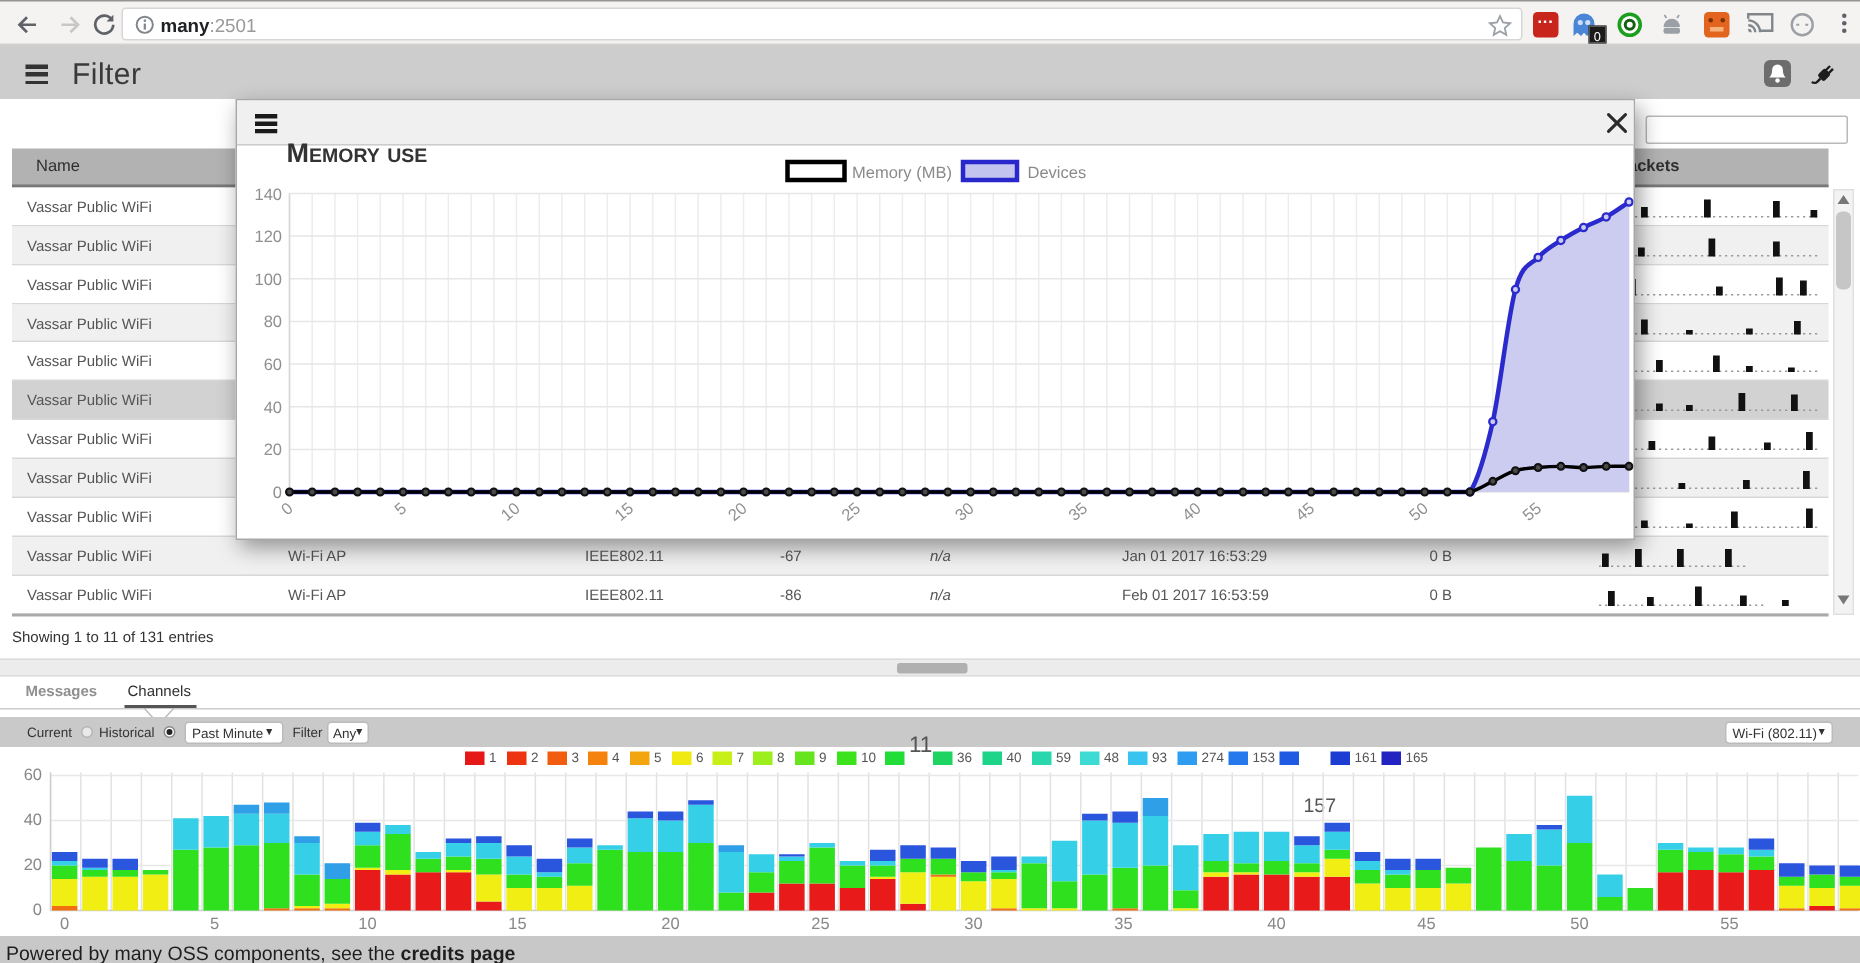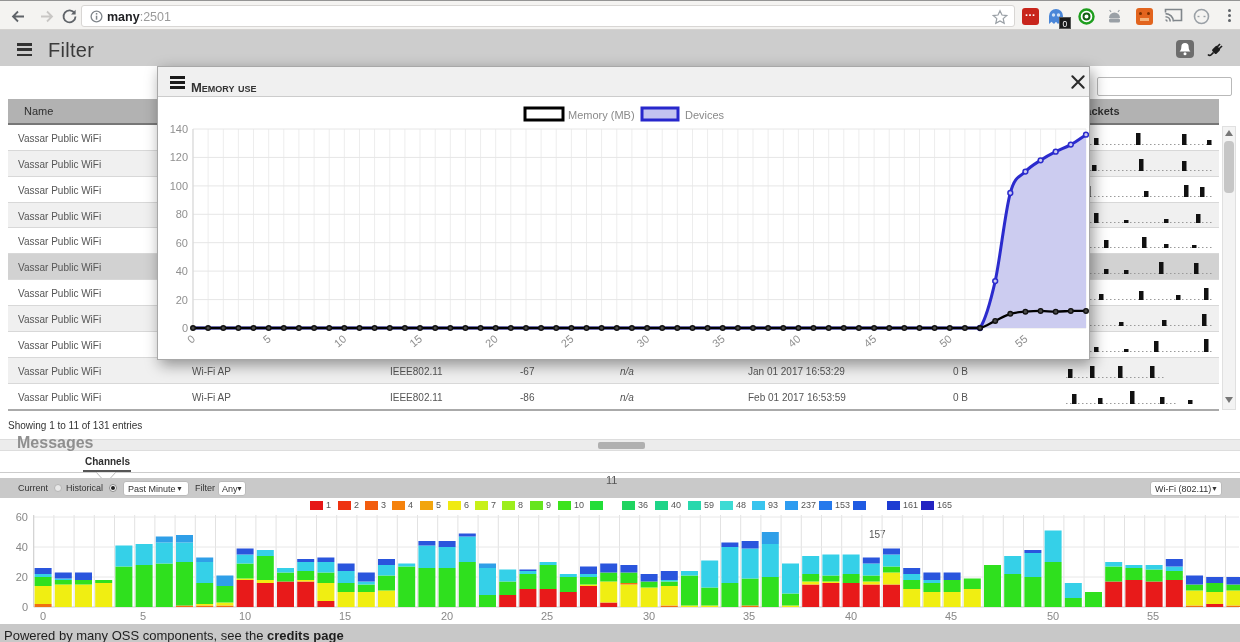--- a/index.html
+++ b/index.html
@@ -253,22 +253,22 @@
 <svg class="a" style="left:1224px;top:129px" width="10" height="8" viewBox="0 0 10 8">
     <path d="M5 1 L9 7 L1 7 Z" fill="#777"></path>
   </svg>
 <svg class="a" style="left:1224px;top:396px" width="10" height="8" viewBox="0 0 10 8">
     <path d="M5 7 L9 1 L1 1 Z" fill="#777"></path>
   </svg>
 <div class="a" style="left:1224px;top:141px;width:10px;height:52px;background:#c6c6c6;border-radius:4px"></div>
 <div class="tx" style="left:8px;top:420px;font-size:10px;color:#333">Showing 1 to 11 of 131 entries</div>
 <div class="a" style="left:0;top:439px;width:1240px;height:12px;background:#ececec;border-top:1px solid #ddd;border-bottom:1px solid #ddd"></div>
 <div class="a" style="left:598px;top:442px;width:47px;height:7px;background:#b0b0b0;border-radius:2px"></div>
-<div class="tx" style="left:17px;top:434px;font-size:16px;font-weight:bold;color:#8f8f8f">Messages</div>
-<div class="tx" style="left:85px;top:456px;font-size:10px;font-weight:bold;color:#2f2f2f">Channels</div>
+<div class="tx" style="left:17px;top:456px;font-size:10px;font-weight:bold;color:#8f8f8f">Messages</div>
+<div class="tx" style="left:85px;top:456px;font-size:10px;font-weight:normal;color:#2f2f2f">Channels</div>
 <div class="a" style="left:0;top:472px;width:1240px;height:1px;background:#ccc"></div>
 <div class="a" style="left:83px;top:470px;width:48px;height:2px;background:#555"></div>
 <svg class="a" style="left:96px;top:472px" width="20" height="11" viewBox="0 0 20 11">
     <path d="M0 0 H20 L10 11 Z" fill="#fff" stroke="#bbb" stroke-width="1"></path>
   </svg>
 <div class="a" style="left:0;top:478px;width:1240px;height:20px;background:#c9c9c9"></div>
 <div class="tx" style="left:18px;top:483px;font-size:9px;color:#333">Current</div>
 <div class="a" style="left:54px;top:484px;width:8px;height:8px;border-radius:50%;background:#e9e9e9;border:1px solid #b5b5b5"></div>
 <div class="tx" style="left:66px;top:483px;font-size:9px;color:#333">Historical</div>
 <div class="a" style="left:109px;top:484px;width:8px;height:8px;border-radius:50%;background:#fff;border:1px solid #888"></div>
@@ -297,37 +297,37 @@
 <div class="tx" style="left:464px;top:500px;font-size:9px;color:#555">6</div>
 <div class="a" style="left:475px;top:501px;width:13px;height:9px;background:#c8f018"></div>
 <div class="tx" style="left:491px;top:500px;font-size:9px;color:#555">7</div>
 <div class="a" style="left:502px;top:501px;width:13px;height:9px;background:#9cee1c"></div>
 <div class="tx" style="left:518px;top:500px;font-size:9px;color:#555">8</div>
 <div class="a" style="left:530px;top:501px;width:13px;height:9px;background:#66e51e"></div>
 <div class="tx" style="left:546px;top:500px;font-size:9px;color:#555">9</div>
 <div class="a" style="left:558px;top:501px;width:13px;height:9px;background:#3ce31c"></div>
 <div class="tx" style="left:574px;top:500px;font-size:9px;color:#555">10</div>
 <div class="a" style="left:590px;top:501px;width:13px;height:9px;background:#22dd38"></div>
-<div class="tx" style="left:606px;top:474px;font-size:11px;color:#555">11</div>
+<div class="tx" style="left:606px;top:488px;font-size:15px;color:#555">11</div>
 <div class="a" style="left:622px;top:501px;width:13px;height:9px;background:#1ed460"></div>
 <div class="tx" style="left:638px;top:500px;font-size:9px;color:#555">36</div>
 <div class="a" style="left:655px;top:501px;width:13px;height:9px;background:#1ed488"></div>
 <div class="tx" style="left:671px;top:500px;font-size:9px;color:#555">40</div>
 <div class="a" style="left:688px;top:501px;width:13px;height:9px;background:#28d8ac"></div>
 <div class="tx" style="left:704px;top:500px;font-size:9px;color:#555">59</div>
 <div class="a" style="left:720px;top:501px;width:13px;height:9px;background:#3ddbd4"></div>
 <div class="tx" style="left:736px;top:500px;font-size:9px;color:#555">48</div>
 <div class="a" style="left:752px;top:501px;width:13px;height:9px;background:#38c4ee"></div>
 <div class="tx" style="left:768px;top:500px;font-size:9px;color:#555">93</div>
 <div class="a" style="left:785px;top:501px;width:13px;height:9px;background:#2e9cf0"></div>
-<div class="tx" style="left:801px;top:500px;font-size:9px;color:#555">237</div>
+<div class="tx" style="left:801px;top:500px;font-size:9px;color:#555">274</div>
 <div class="a" style="left:819px;top:501px;width:13px;height:9px;background:#2579ec"></div>
 <div class="tx" style="left:835px;top:500px;font-size:9px;color:#555">153</div>
 <div class="a" style="left:853px;top:501px;width:13px;height:9px;background:#1f5ae2"></div>
-<div class="tx" style="left:869px;top:529px;font-size:10px;color:#555">157</div>
+<div class="tx" style="left:869px;top:529px;font-size:13px;color:#555">157</div>
 <div class="a" style="left:887px;top:501px;width:13px;height:9px;background:#1d3cd2"></div>
 <div class="tx" style="left:903px;top:500px;font-size:9px;color:#555">161</div>
 <div class="a" style="left:921px;top:501px;width:13px;height:9px;background:#2323c2"></div>
 <div class="tx" style="left:937px;top:500px;font-size:9px;color:#555">165</div>
 <svg class="a" style="left:0;top:510px" width="1240" height="114" viewBox="0 0 1240 114">
     <line x1="33.7" y1="5" x2="33.7" y2="97" stroke="#e2e2e2" stroke-width="1"></line>
     <line x1="53.9" y1="5" x2="53.9" y2="97" stroke="#e2e2e2" stroke-width="1"></line>
     <line x1="74.1" y1="5" x2="74.1" y2="97" stroke="#e2e2e2" stroke-width="1"></line>
     <line x1="94.3" y1="5" x2="94.3" y2="97" stroke="#e2e2e2" stroke-width="1"></line>
     <line x1="114.5" y1="5" x2="114.5" y2="97" stroke="#e2e2e2" stroke-width="1"></line>
@@ -615,21 +615,21 @@
 <div class="tx" style="left:1138px;top:610px;width:30px;text-align:center;font-size:11px;color:#888">55</div>
 <div class="a" style="left:0;top:624px;width:1240px;height:18px;background:#c8c8c8"></div>
 <div class="tx" style="left:4px;top:628px;font-size:13px;color:#1e1e1e">Powered by many OSS components, see the <b>credits page</b></div>
 <div class="a" style="left:157px;top:66px;width:933px;height:294px;background:#fff;border:1px solid #a8a8a8;box-shadow:3px 5px 14px rgba(0,0,0,0.4)">
  <div class="a" style="left:0;top:0;width:931px;height:30px;background:#f0f0f0;border-bottom:1px solid #ccc"></div>
  <svg class="a" style="left:12px;top:9px" width="15" height="13" viewBox="0 0 15 13">
   <rect x="0" y="0" width="15" height="3" fill="#1a1a1a"></rect>
       <rect x="0" y="5" width="15" height="3" fill="#1a1a1a"></rect>
       <rect x="0" y="10" width="15" height="3" fill="#1a1a1a"></rect>
  </svg>
- <div class="tx" style="left:33px;top:13px;font-size:13px;font-weight:bold;color:#333;font-variant:small-caps">Memory use</div>
+ <div class="tx" style="left:33px;top:25px;font-size:18px;font-weight:bold;color:#333;font-variant:small-caps">Memory use</div>
  <svg class="a" style="left:912px;top:7px" width="16" height="16" viewBox="0 0 17 17">
   <path d="M2.5 2.5 L14.5 14.5 M14.5 2.5 L2.5 14.5" stroke="#2b2b2b" stroke-width="2.2" stroke-linecap="round"></path>
  </svg>
 <svg class="a" style="left:0;top:30px" width="931" height="262" viewBox="0 0 931 262">
       <line x1="35.0" y1="32" x2="35.0" y2="231" stroke="#ededed" stroke-width="1"></line>
       <line x1="50.1" y1="32" x2="50.1" y2="231" stroke="#ededed" stroke-width="1"></line>
       <line x1="65.3" y1="32" x2="65.3" y2="231" stroke="#ededed" stroke-width="1"></line>
       <line x1="80.4" y1="32" x2="80.4" y2="231" stroke="#ededed" stroke-width="1"></line>
       <line x1="95.5" y1="32" x2="95.5" y2="231" stroke="#ededed" stroke-width="1"></line>
       <line x1="110.7" y1="32" x2="110.7" y2="231" stroke="#ededed" stroke-width="1"></line>

